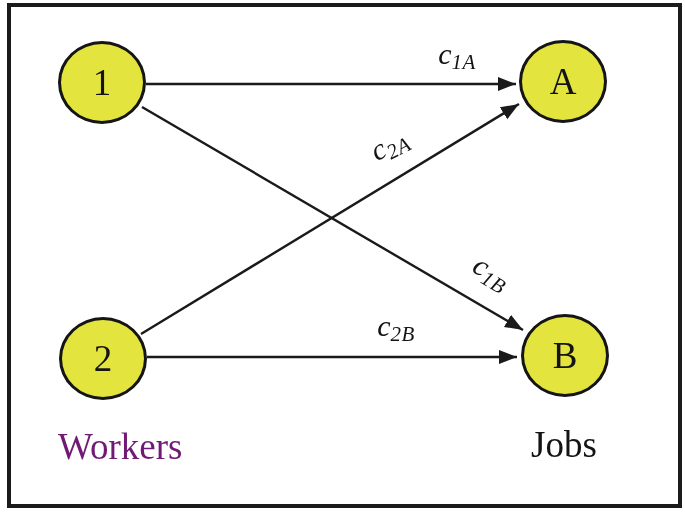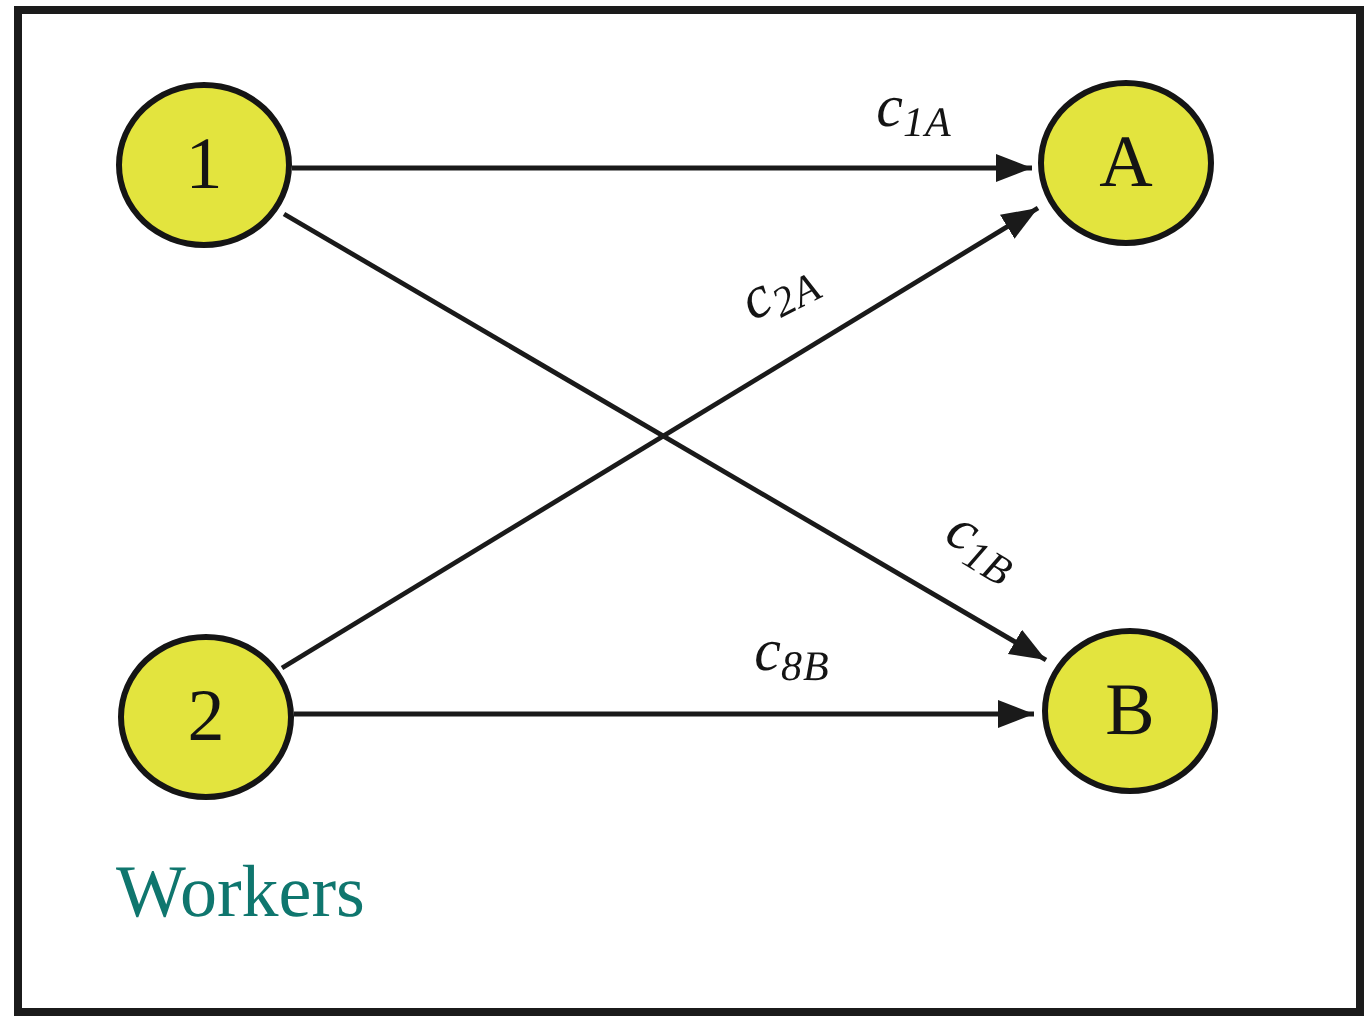--- a/index.html
+++ b/index.html
@@ -107,18 +107,19 @@
   <div class="node" style="left: 521px; top: 314px; background-color: rgb(227, 228, 62); border-color: rgb(21, 21, 21);">
     <span class="node-label">B</span>
   </div>
 
   <span class="edge-label" style="left:457px; top:54px; --rot:0deg;"><i>c</i><sub>1A</sub></span>
 
   <span class="edge-label" style="left:389px; top:144px; --rot:-27deg;"><i>c</i><sub>2A</sub></span>
 
   <span class="edge-label" style="left:492px; top:272px; --rot:31deg;"><i>c</i><sub>1B</sub></span>
 
-  <span class="edge-label" style="left:396px; top:326px; --rot:0deg;"><i>c</i><sub>8B</sub></span>
+  <span class="edge-label" style="left:396px; top:326px; --rot:0deg;"><i>c</i><sub>2B</sub></span>
 
-  <span class="caption" style="left: 58px; top: 427px; color: #0f766e;">Workers</span>
+  <span class="caption" style="left: 58px; top: 427px; color: #701a75;">Workers</span>
 
+  <span class="caption" style="left: 531px; top: 425px; color: rgb(20, 20, 20);">Jobs</span>
 
 </div>
 
 </body></html>

